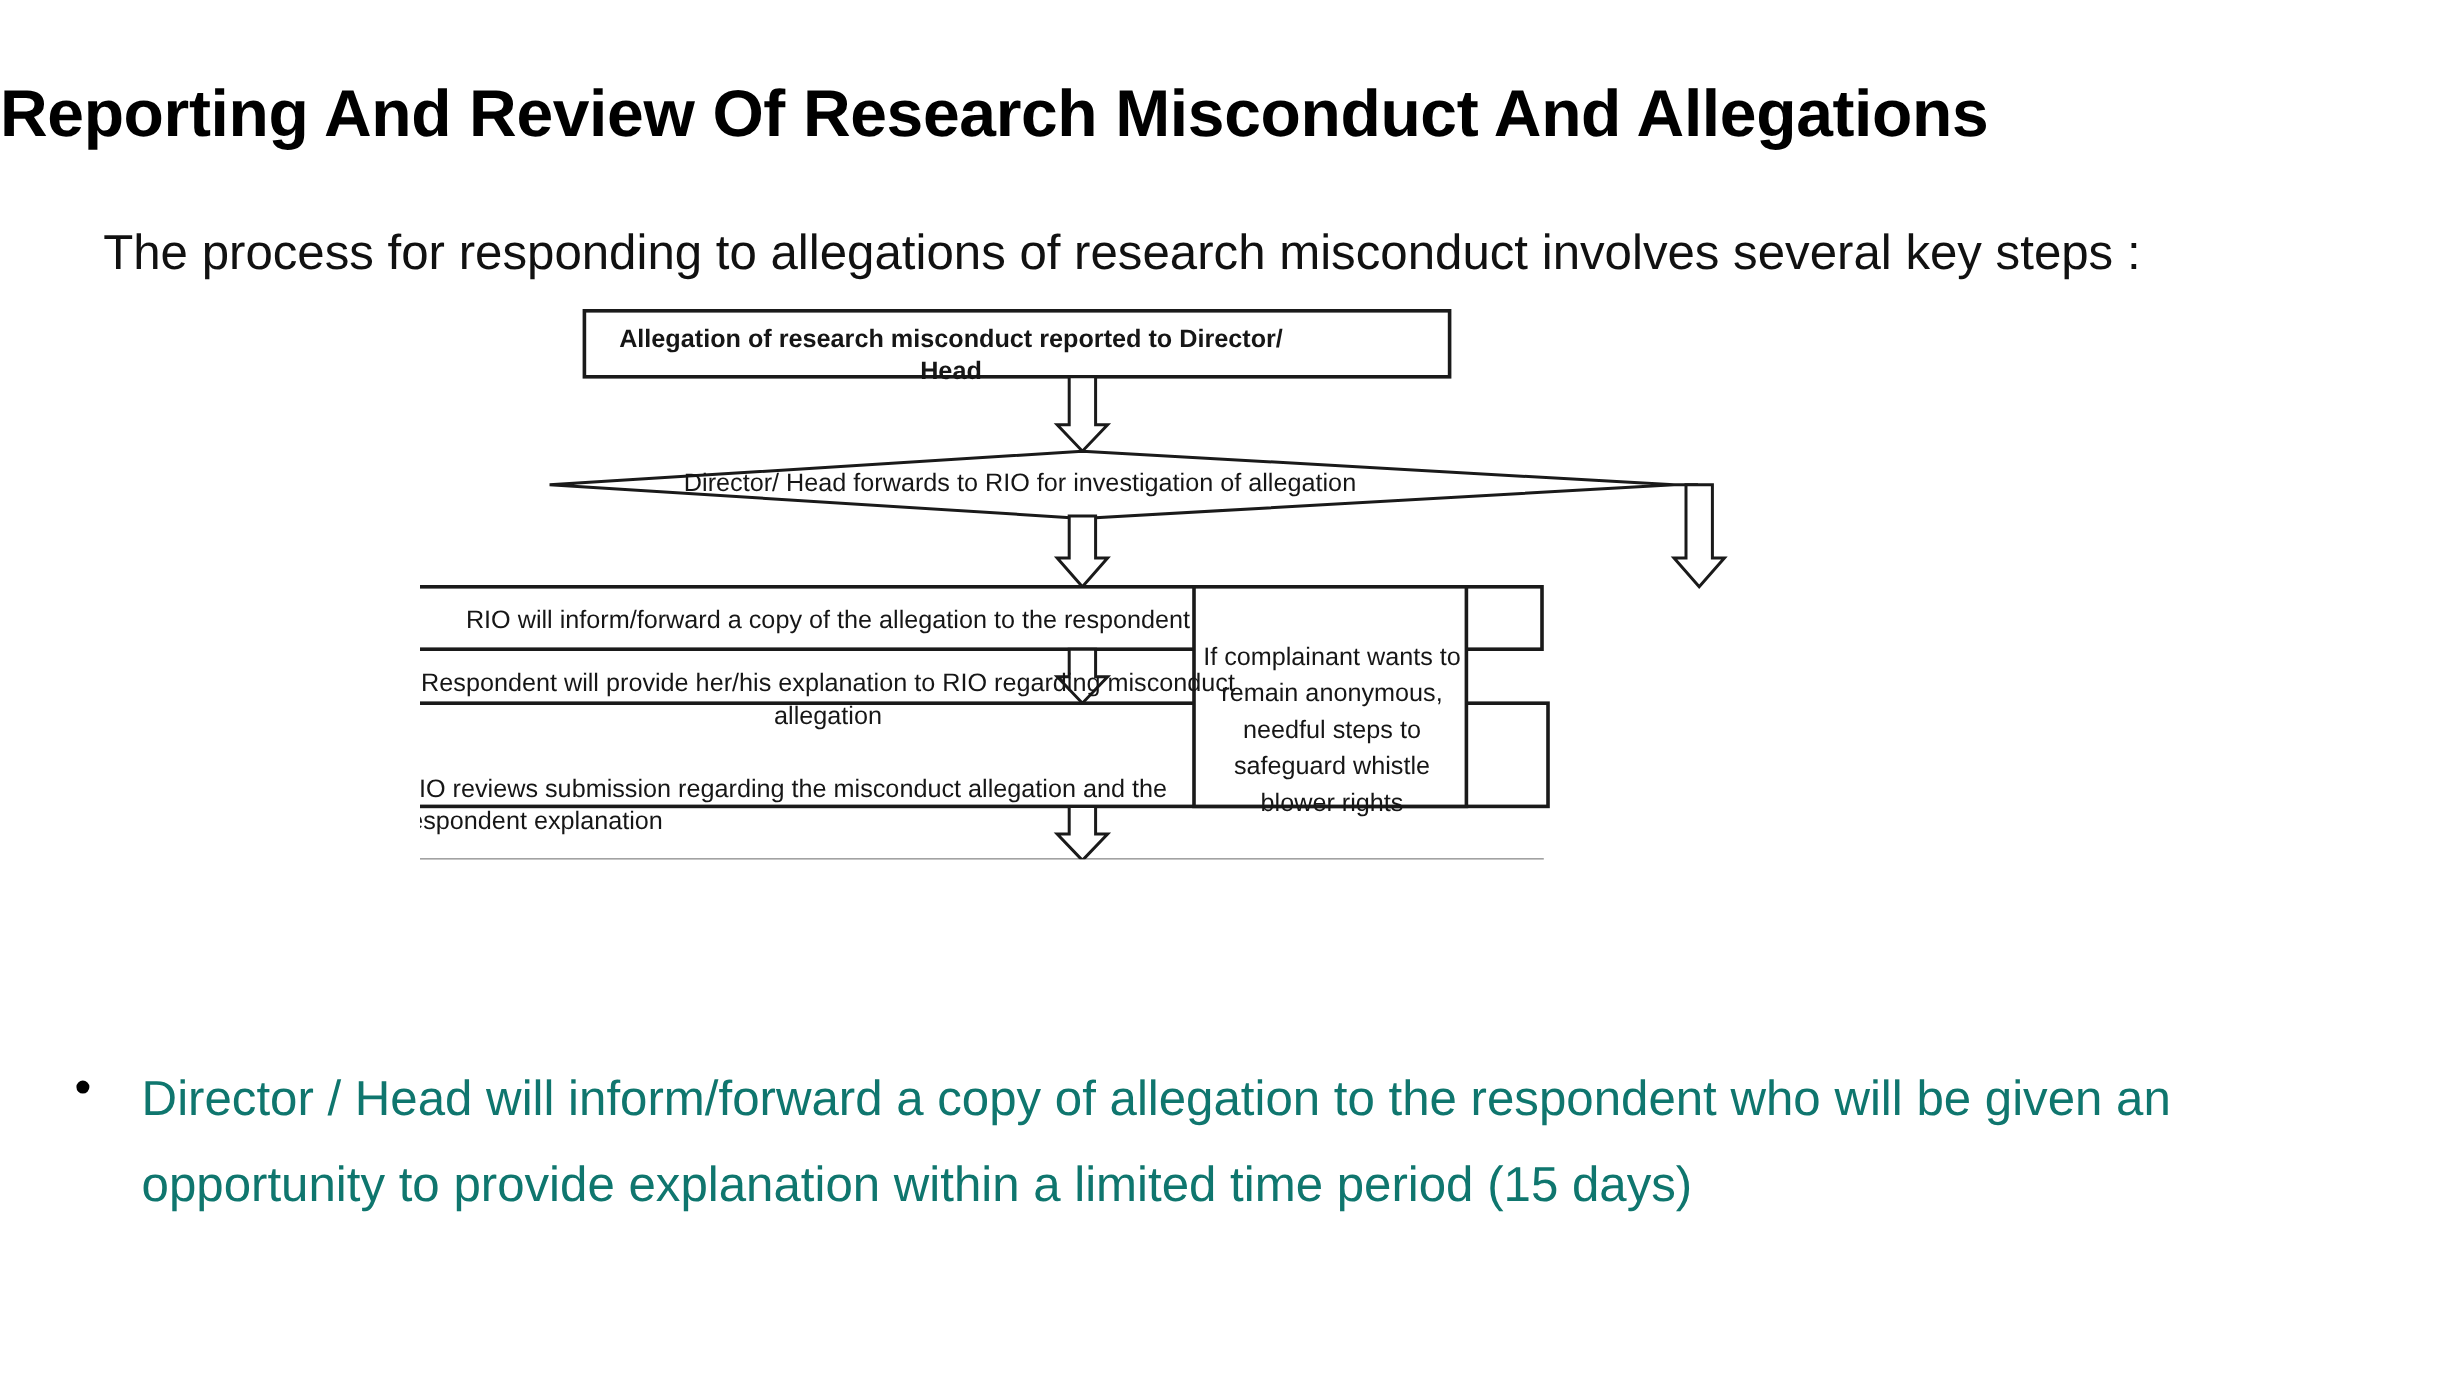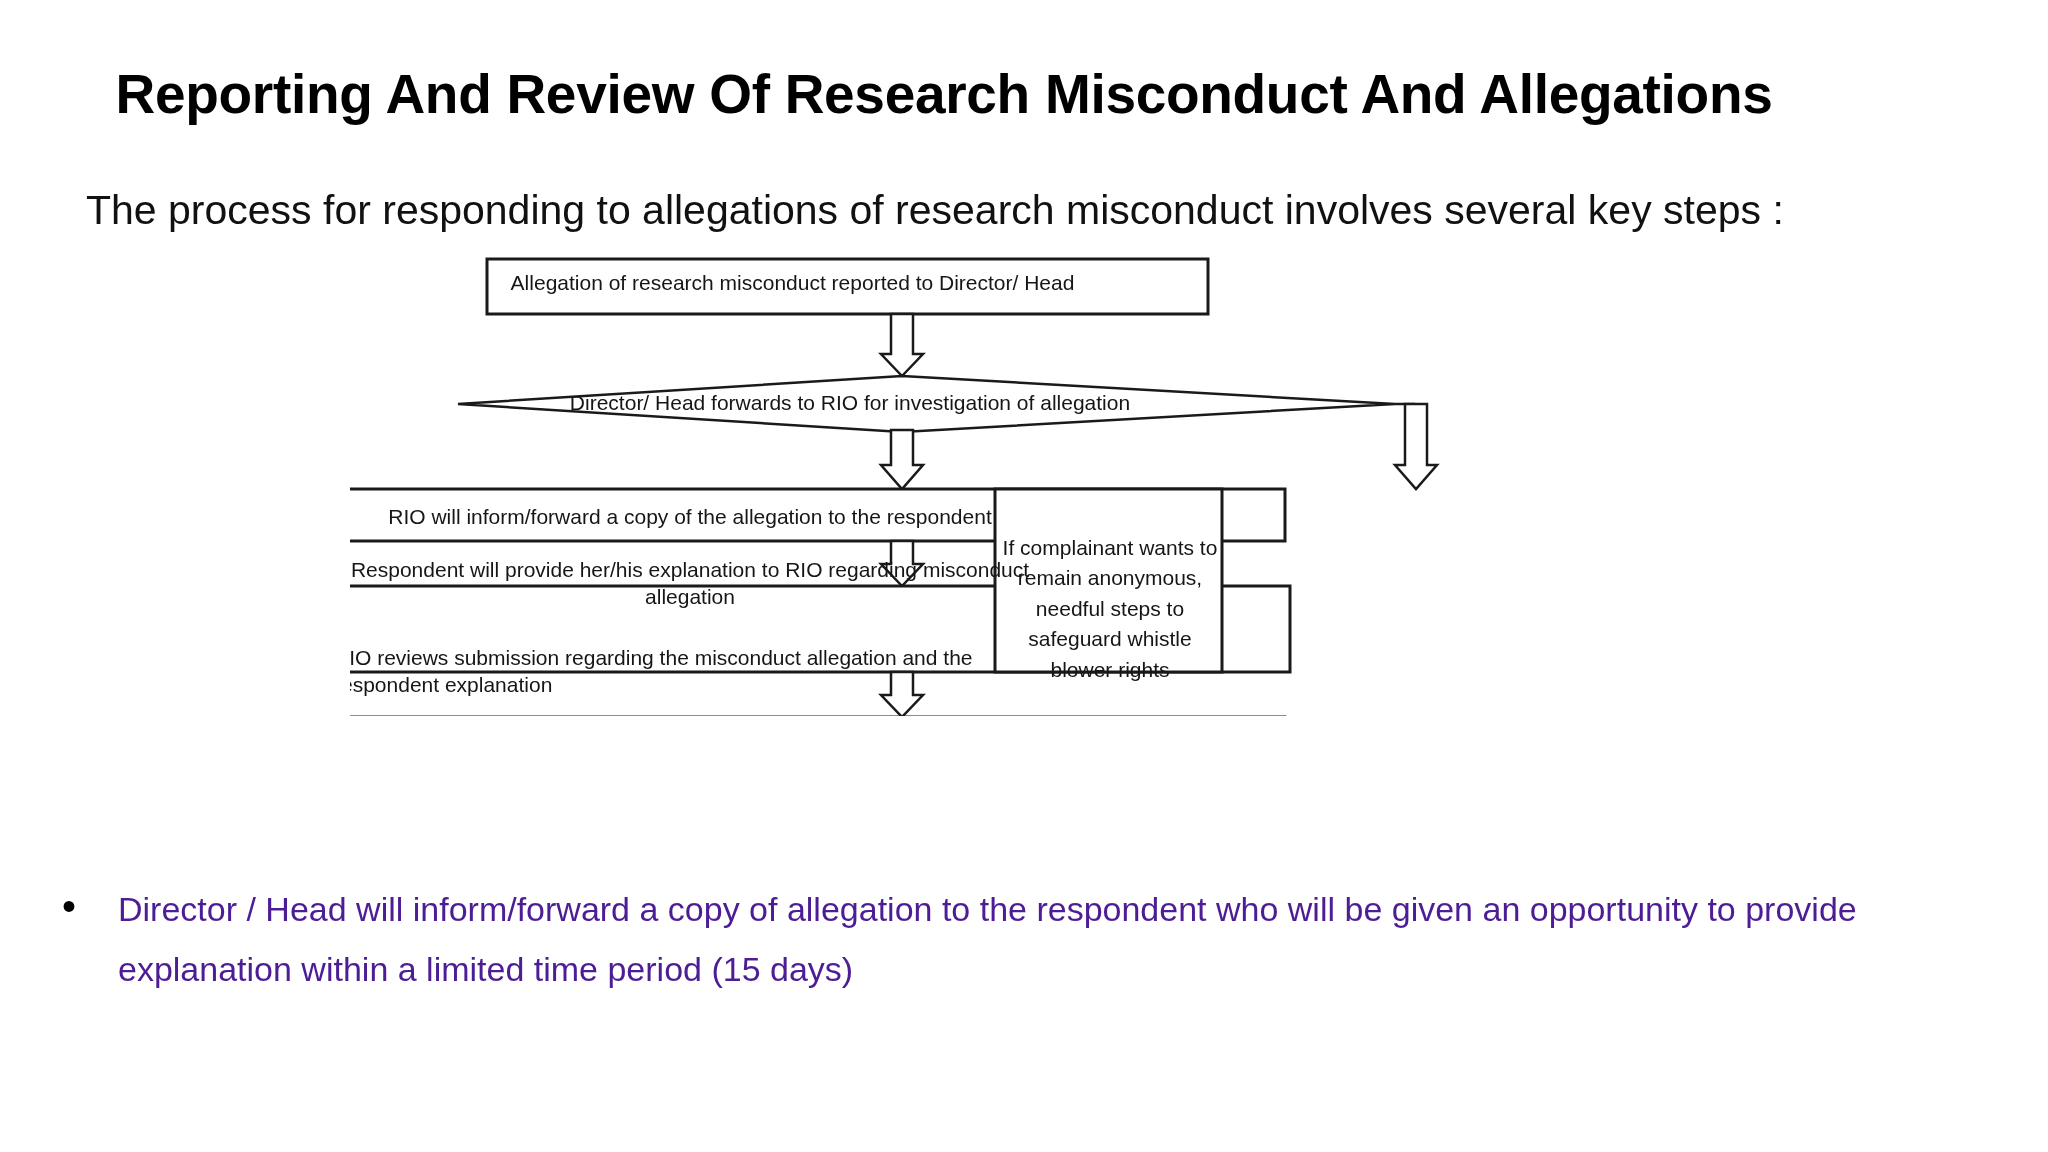--- a/index.html
+++ b/index.html
@@ -22,21 +22,21 @@
     inset: 0;
     background: #ffffff;
   }
 
   
   .slide-title {
     position: absolute;
     left: 0;
     top: 26px;
     width: 1888px;
-    text-align: center;
+    text-align: left;
     font-size: 55px;
     font-weight: bold;
     letter-spacing: -0.3px;
     line-height: 1.15;
     color: #000000;
     white-space: nowrap;
   }
 
   
   .lead-line {
@@ -71,21 +71,21 @@
     display: block;
   }
   .flow-text {
     position: absolute;
     font-family: "Liberation Sans", sans-serif;
     color: #161616;
     text-align: center;
     line-height: 1.28;
     font-size: 21px;
   }
-  .fnode-1 { left: 140px; top: 18px;  width: 605px; }
+  .fnode-1 { left: 140px; top: 18px;  width: 605px; font-weight: bold; }
   .fnode-2 { left: 120px; top: 138px; width: 760px; }
   .fnode-3 { left: -40px; top: 252px; width: 760px; }
   .fnode-4 { left: -40px; top: 305px; width: 760px; }
   .fnode-5 { left: -40px; top: 393px; width: 720px; text-align: left; padding-left: 24px; box-sizing: border-box;}
   .fnode-6 {
     left: 648px;
     top: 250px;
     width: 224px;
     font-size: 21px;
     line-height: 1.45;
@@ -107,23 +107,23 @@
     flex: 0 0 auto;
     width: 56px;
     font-size: 40px;
     line-height: 1.0;
     padding-top: 6px;
     color: #000;
     text-align: left;
   }
   .bullet-text {
     flex: 1 1 auto;
-    font-size: 34px;
+    font-size: 41px;
     line-height: 1.75;
-    color: #4c1d95;
+    color: #0f766e;
     max-width: 1800px;
   }
 </style>
 </head>
 <body>
 
 <div class="slide">
 
   <h1 class="slide-title">Reporting And Review Of Research Misconduct And Allegations</h1>
 

